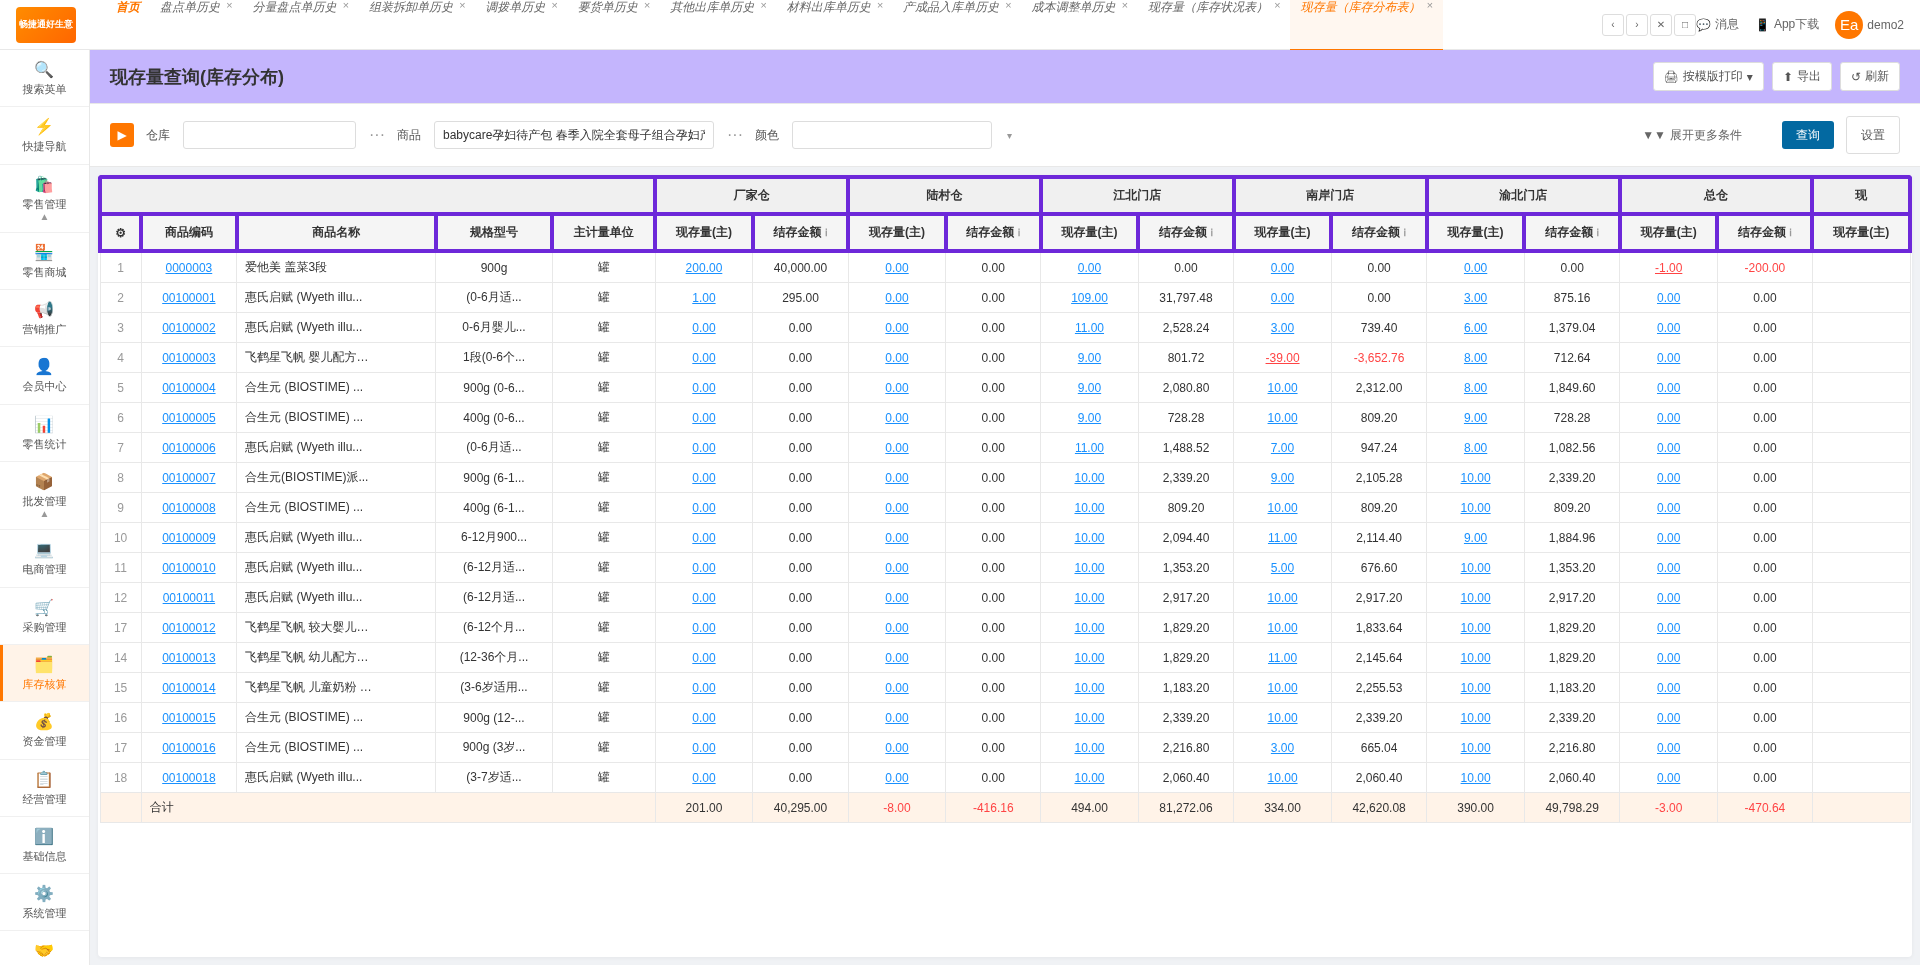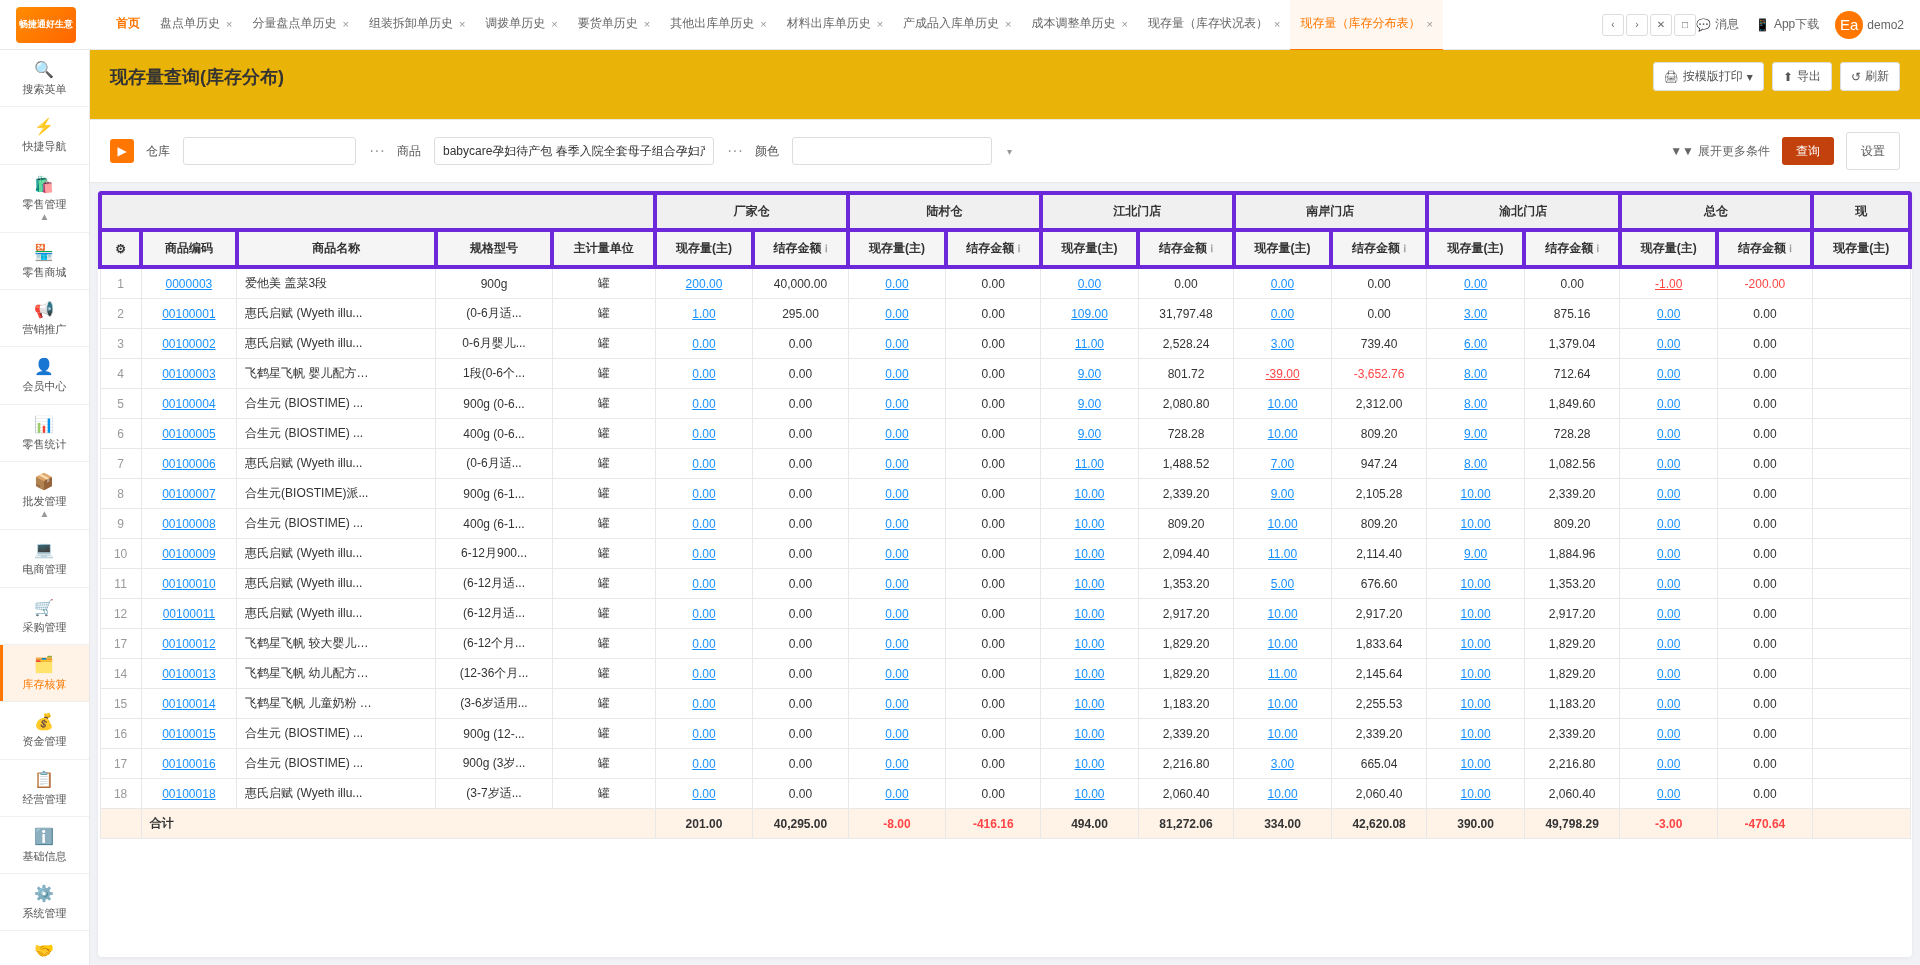--- a/index.html
+++ b/index.html
@@ -38,30 +38,30 @@
     }
     .top-nav-tabs {
       flex: 1;
       display: flex;
       align-items: center;
       overflow: hidden;
       height: 50px;
     }
     .nav-tab {
       display: flex;
-      align-items: center;
       height: 52px;
       padding: 0 10px;
       white-space: nowrap;
       cursor: pointer;
       font-size: 12px;
       color: #666;
       border-bottom: 2px solid transparent;
       position: relative;
       gap: 4px;
+      font-style: italic;
     }
     .nav-tab.home { color: #ff7700; font-weight: bold; }
     .nav-tab.active {
       color: #ff7700;
       border-bottom: 2px solid #ff7700;
       background: #fff7f0;
     }
     .nav-tab .close-x {
       color: #999;
       font-size: 11px;
@@ -175,22 +175,22 @@
     .content-area {
       flex: 1;
       overflow: hidden;
       display: flex;
       flex-direction: column;
       background: #f0f2f5;
     }
 
     
     .page-header {
-      background: #eab308;
-      padding: 12px 20px 16px;
+      background: #c4b5fd;
+      padding: 12px 20px 0;
       border-bottom: 1px solid #e8e8e8;
     }
     .page-title-row {
       display: flex;
       align-items: center;
       justify-content: space-between;
       margin-bottom: 12px;
     }
     .page-title {
       font-size: 18px;
@@ -274,28 +274,29 @@
     .more-conditions {
       display: flex;
       align-items: center;
       gap: 4px;
       color: #666;
       cursor: pointer;
       font-size: 12px;
       margin-left: auto;
     }
     .btn-query {
-      background: #c2410c;
+      background: #0369a1;
       color: #fff;
       border: none;
       border-radius: 3px;
       padding: 5px 14px;
       cursor: pointer;
       font-size: 12px;
       height: 28px;
+      margin-left: 28px;
     }
     .btn-setting {
       background: #fff;
       color: #555;
       border: 1px solid #ddd;
       border-radius: 3px;
       padding: 5px 14px;
       cursor: pointer;
       font-size: 12px;
       height: 38px;
@@ -333,21 +334,21 @@
     }
     tbody tr td {
       padding: 6px 8px;
       border: 1px solid #e8e8e8;
       text-align: center;
       white-space: nowrap;
       color: #333;
     }
     tbody tr.summary-row td {
       background: #fff3e8;
-      font-weight: bold;
+      font-weight: normal;
     }
     .td-left { text-align: left; }
     .td-link {
       color: #1890ff;
       text-decoration: underline;
       cursor: pointer;
     }
     .td-neg { color: #ff4444; }
     .td-ellipsis {
       max-width: 130px;

